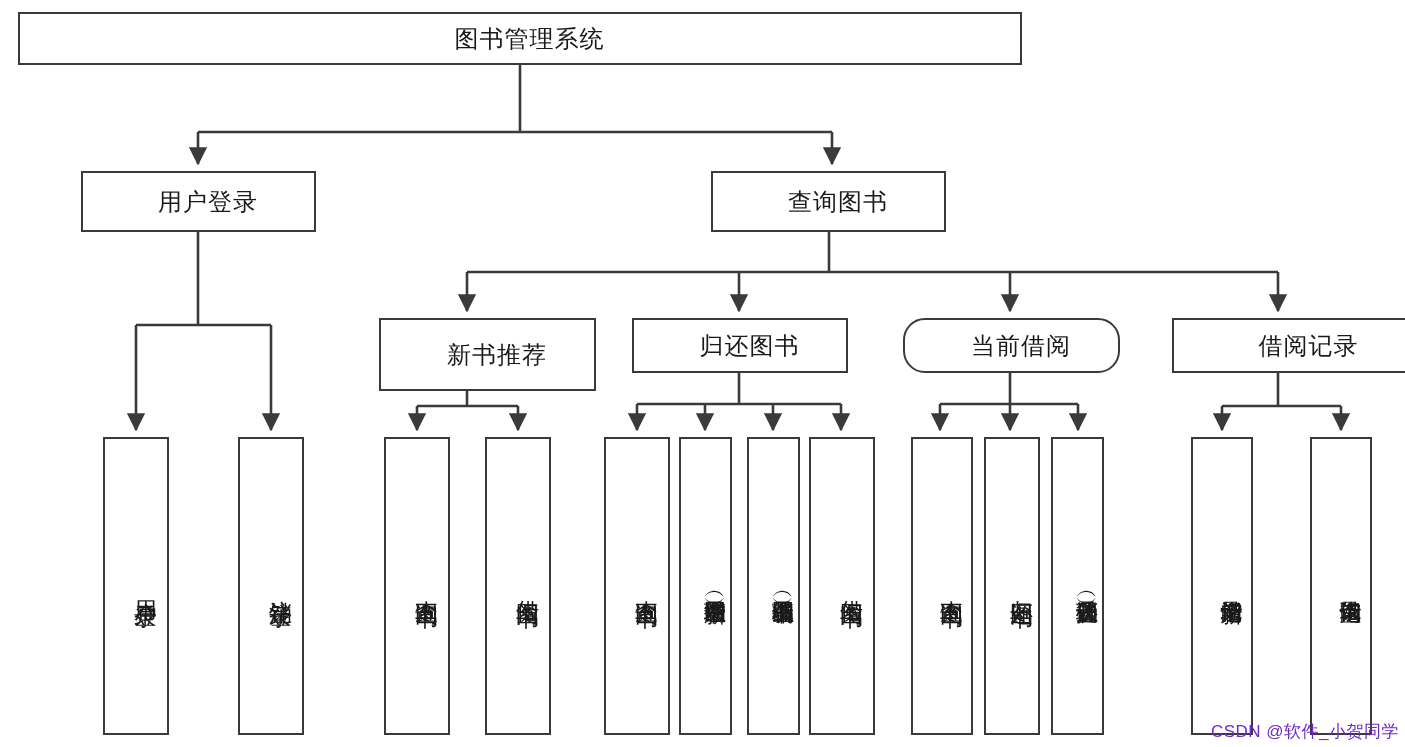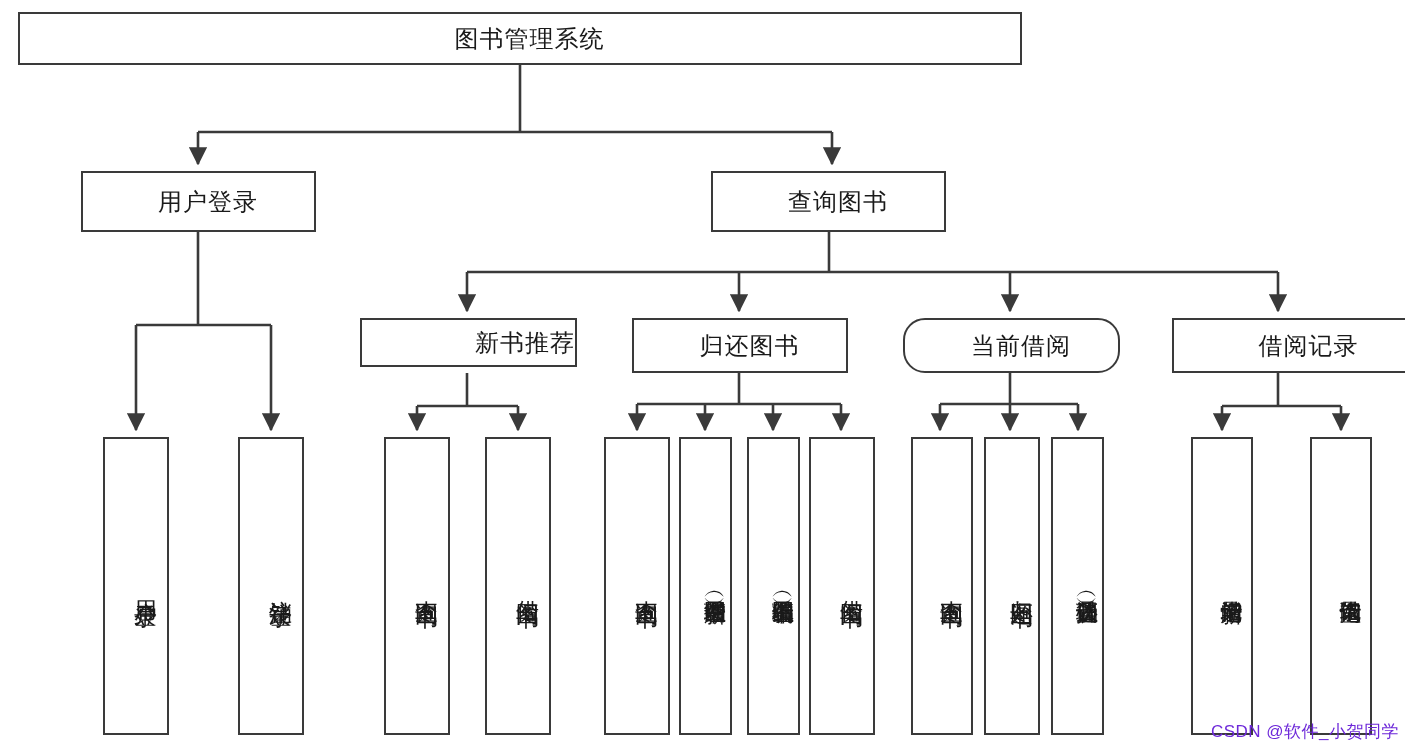--- a/index.html
+++ b/index.html
@@ -124,21 +124,21 @@
     <span class="node-label">图书管理系统</span>
   </div>
 
   <div class="node horiz" style="left:81px; top:171px; width:235px; height:61px;">
     <span class="node-label">用户登录</span>
   </div>
   <div class="node horiz" style="left:711px; top:171px; width:235px; height:61px;">
     <span class="node-label">查询图书</span>
   </div>
 
-  <div class="node horiz" style="left:360px; top:318px; width:217px; height:49px;justify-content:flex-end;">
+  <div class="node horiz" style="left:379px; top:318px; width:217px; height:73px;">
     <span class="node-label">新书推荐</span>
   </div>
   <div class="node horiz" style="left:632px; top:318px; width:216px; height:55px;">
     <span class="node-label">归还图书</span>
   </div>
   <div class="node horiz" style="left:903px; top:318px; width:217px; height:55px;border-radius:22px;">
     <span class="node-label">当前借阅</span>
   </div>
   <div class="node horiz" style="left:1172px; top:318px; width:254px; height:55px;">
     <span class="node-label">借阅记录</span>

